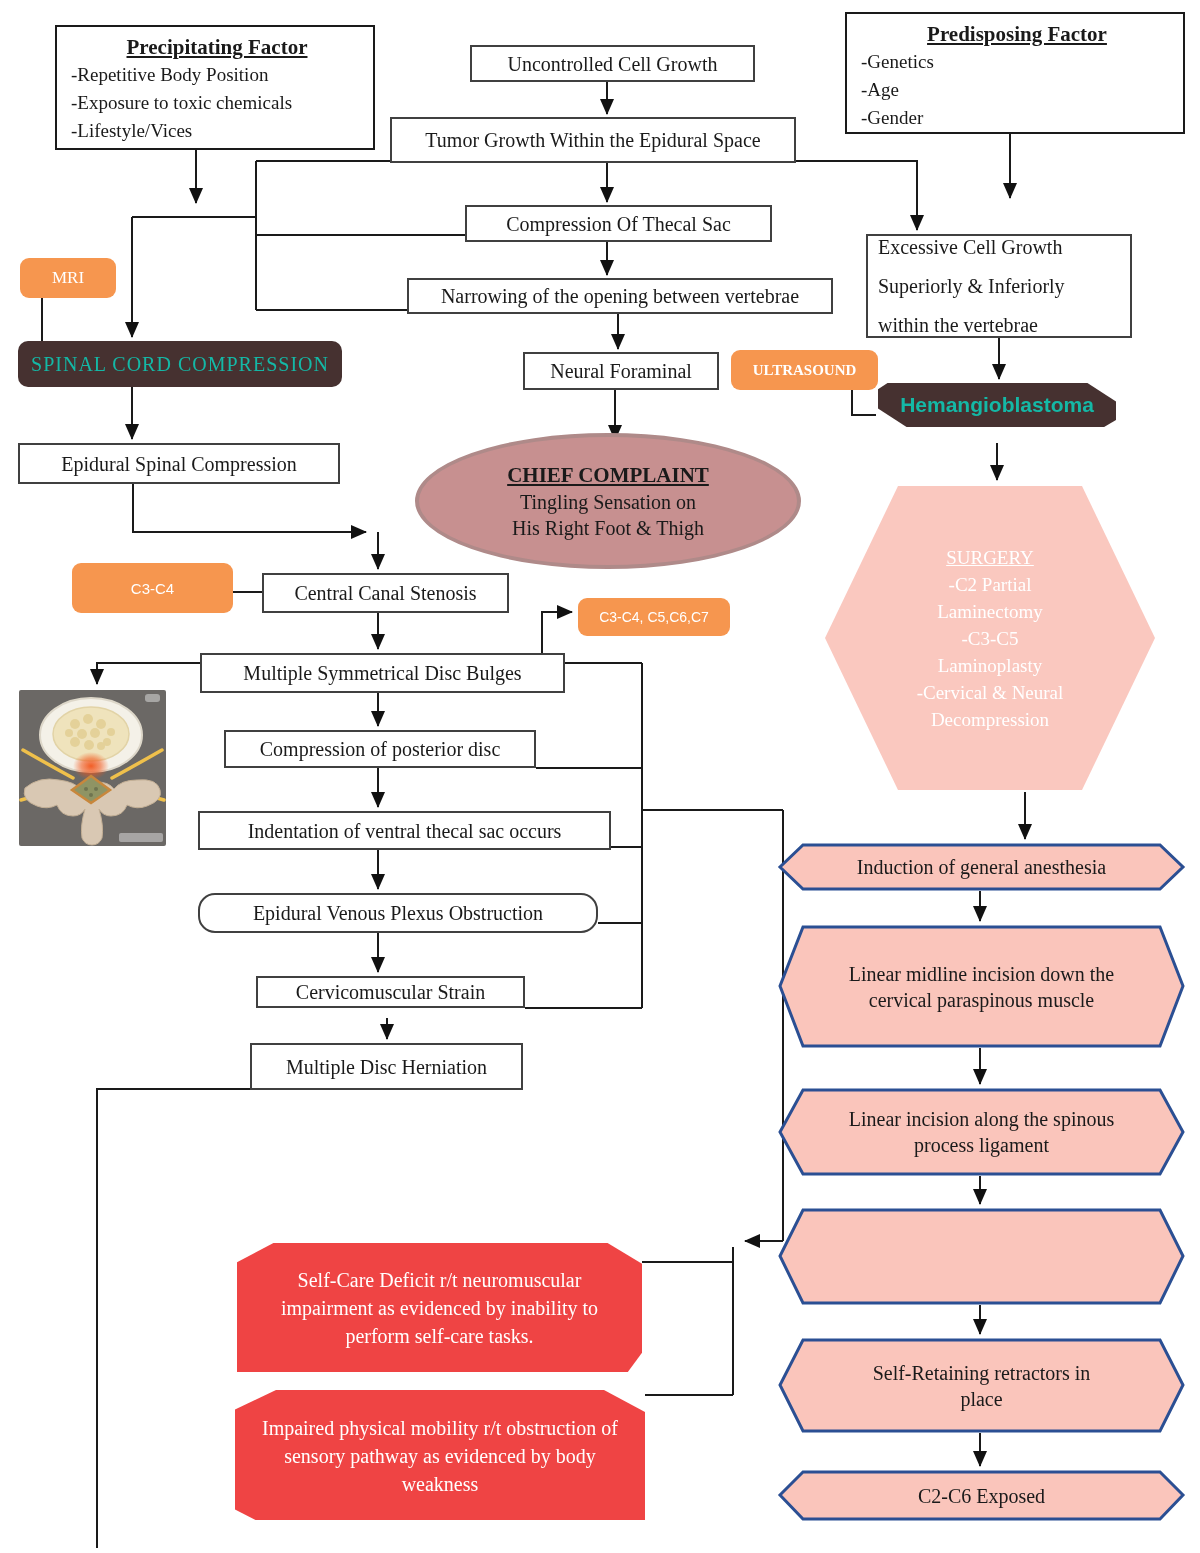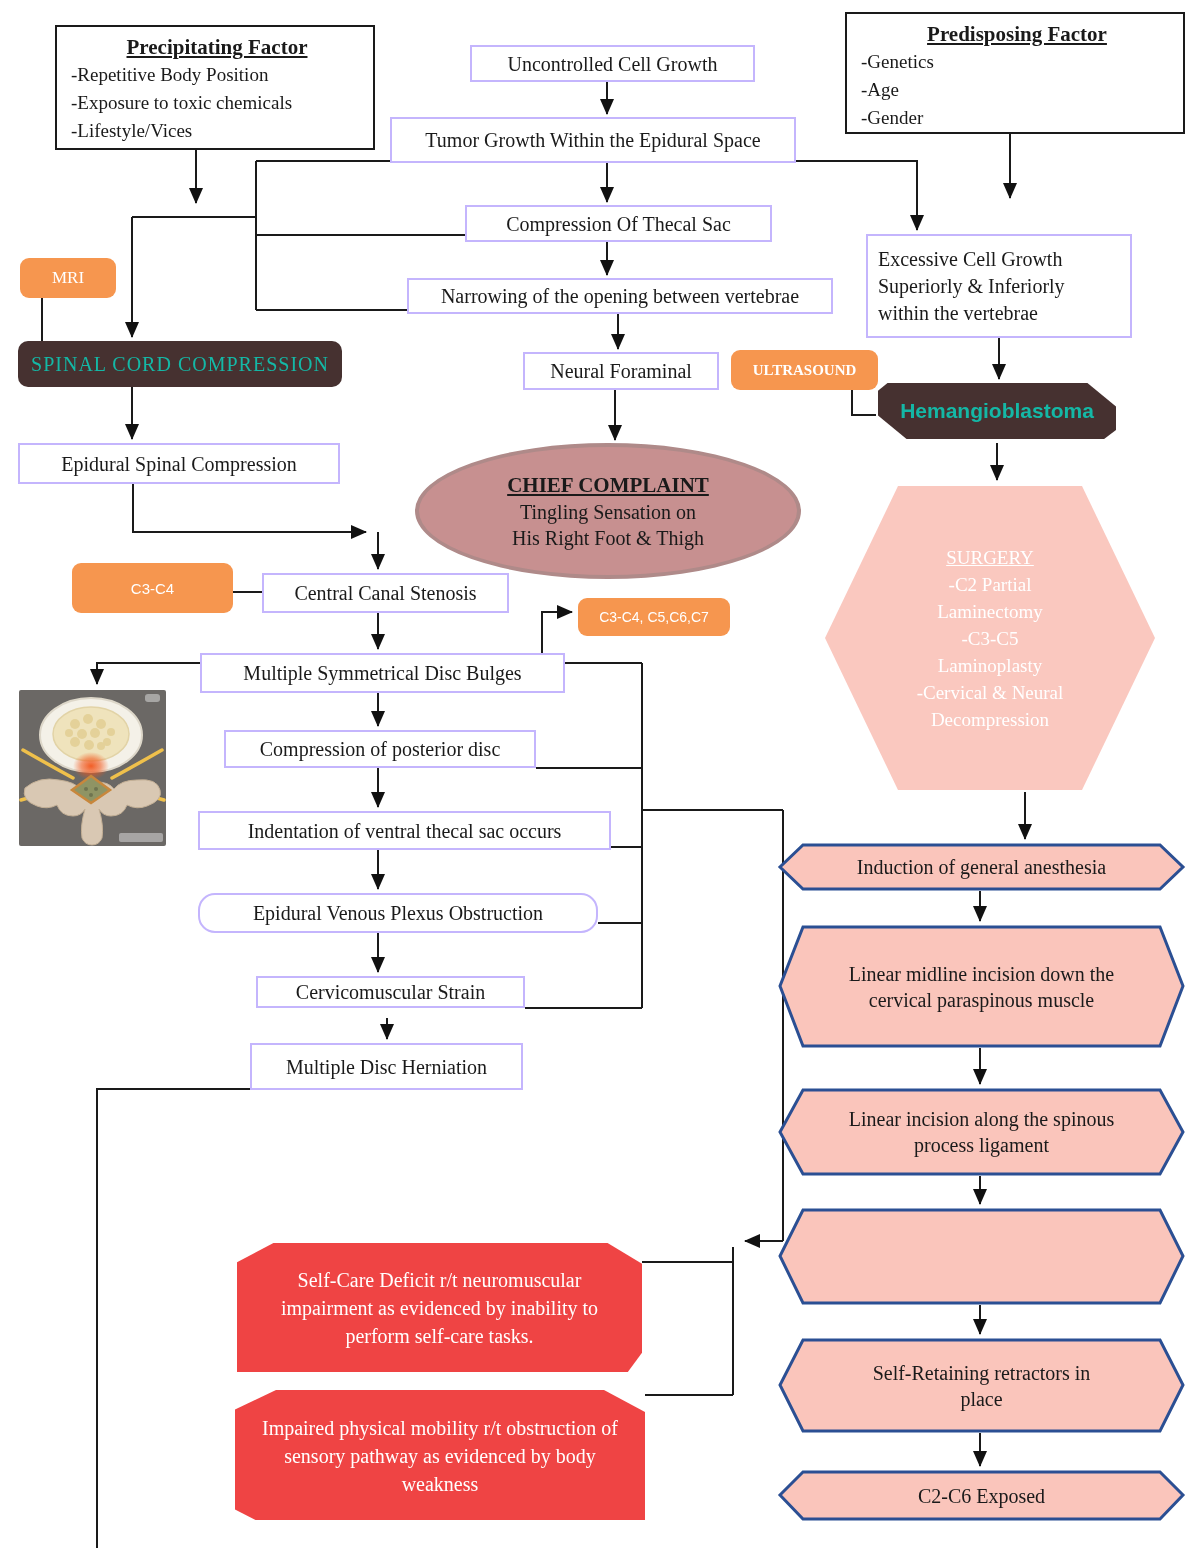--- a/index.html
+++ b/index.html
@@ -1,21 +1,21 @@
 <!DOCTYPE html>
 <html><head>
 <meta charset="utf-8">
 <style>
   html,body{margin:0;padding:0;background:#ffffff;}
   #canvas{position:relative;width:1200px;height:1553px;background:#ffffff;overflow:hidden;
           font-family:"Liberation Serif", serif;color:#1a1a1a;}
   #canvas *{box-sizing:border-box;}
   .lines{position:absolute;left:0;top:0;z-index:0;overflow:visible;}
   .node{position:absolute;z-index:2;}
-  .wbox{background:#ffffff;border:2px solid #c4b5fd;display:flex;align-items:center;justify-content:center;
+  .wbox{background:#ffffff;border:2px solid #404040;display:flex;align-items:center;justify-content:center;
         text-align:center;font-size:20px;line-height:24px;padding:2px 6px;}
   .factor-box{background:#ffffff;border:2px solid #1a1a1a;padding:6px 10px 6px 14px;font-size:19px;line-height:28px;}
   .factor-title{text-align:center;font-weight:bold;text-decoration:underline;font-size:21px;}
   .factor-item{text-align:left;}
   .orange{background:#F6964F;color:#ffffff;border-radius:9px;display:flex;align-items:center;justify-content:center;
           font-size:15px;z-index:2;}
   .orange.sans{font-family:"Liberation Sans", sans-serif;}
   .darkbox{background:#463130;color:#14b8a6;display:flex;align-items:center;justify-content:center;text-align:left;z-index:2;}
   .scc{border-radius:10px;font-size:20px;letter-spacing:1px;}
   .heman{clip-path:polygon(4% 0, 88% 0, 100% 42%, 100% 84%, 95% 100%, 12% 100%, 0 58%, 0 14%);
@@ -29,21 +29,21 @@
   .hextext{position:absolute;left:0;top:0;width:100%;height:100%;display:flex;flex-direction:column;
            align-items:center;justify-content:center;color:#fff;font-size:19px;line-height:27px;text-align:center;}
   .hextext .u{text-decoration:underline;}
   .chev{z-index:2;}
   .chevtext{position:absolute;left:30px;right:30px;top:0;height:100%;display:flex;align-items:center;
             justify-content:center;text-align:center;font-size:20px;line-height:26px;}
   .nursing{background:#ef4444;color:#ffffff;display:flex;align-items:center;justify-content:center;
            text-align:center;font-size:20px;line-height:28px;padding:8px 26px;z-index:2;}
   .nursing.n1{clip-path:polygon(9% 0, 91.5% 0, 100% 16%, 100% 85%, 96.5% 100%, 0 100%, 0 15%);}
   .nursing.n2{clip-path:polygon(10% 0, 90% 0, 100% 17%, 100% 100%, 5% 100%, 0 92%, 0 15%);align-items:flex-end;padding-bottom:22px;}
-  .excess{justify-content:flex-start;text-align:left;padding:8px 10px;line-height:27px;}
+  .excess{justify-content:flex-start;text-align:left;padding:8px 10px;line-height:39px;}
 </style>
 </head>
 <body>
 
 <div id="canvas">
 
   <svg class="lines" width="1200" height="1553">
     <defs>
       <marker id="arw" markerUnits="userSpaceOnUse" markerWidth="20" markerHeight="18" refX="16" refY="9" orient="auto">
         <path d="M1,2 L17,9 L1,16 Z" fill="#111"></path>
@@ -137,23 +137,23 @@
   <div class="node wbox" style="left:198px;top:893px;width:400px;height:40px;border-radius:17px;">Epidural Venous Plexus Obstruction</div>
   <div class="node wbox" style="left:256px;top:976px;width:269px;height:32px;">Cervicomuscular Strain</div>
   <div class="node wbox" style="left:250px;top:1043px;width:273px;height:47px;">Multiple Disc Herniation</div>
 
   <div class="node orange" style="left:20px;top:258px;width:96px;height:40px;font-size:17px;">MRI</div>
   <div class="node orange" style="left:731px;top:350px;width:147px;height:40px;font-weight:bold;">ULTRASOUND</div>
   <div class="node orange sans" style="left:72px;top:563px;width:161px;height:50px;">C3-C4</div>
   <div class="node orange sans" style="left:578px;top:598px;width:152px;height:38px;font-size:14px;">C3-C4, C5,C6,C7</div>
 
   <div class="node darkbox scc" style="left:18px;top:341px;width:324px;height:46px;">SPINAL CORD COMPRESSION</div>
-  <div class="node darkbox heman" style="left:878px;top:383px;width:238px;height:56px;">Hemangioblastoma</div>
-
-  <div class="node ellipse" style="left:415px;top:443px;width:386px;height:136px;">
+  <div class="node darkbox heman" style="left:878px;top:383px;width:238px;height:44px;">Hemangioblastoma</div>
+
+  <div class="node ellipse" style="left:415px;top:433px;width:386px;height:136px;">
     <div class="ttl">CHIEF COMPLAINT</div>
     <div class="ln">Tingling Sensation on</div>
     <div class="ln">His Right Foot &amp; Thigh</div>
   </div>
 
   <div class="node hexwrap" style="left:823px;top:484px;width:334px;height:308px;">
     <svg width="334" height="308" viewBox="0 0 334 308">
       <polygon points="75,2 259,2 332,154 259,306 75,306 2,154" fill="#FAC8BF"></polygon>
     </svg>
     <div class="hextext">

